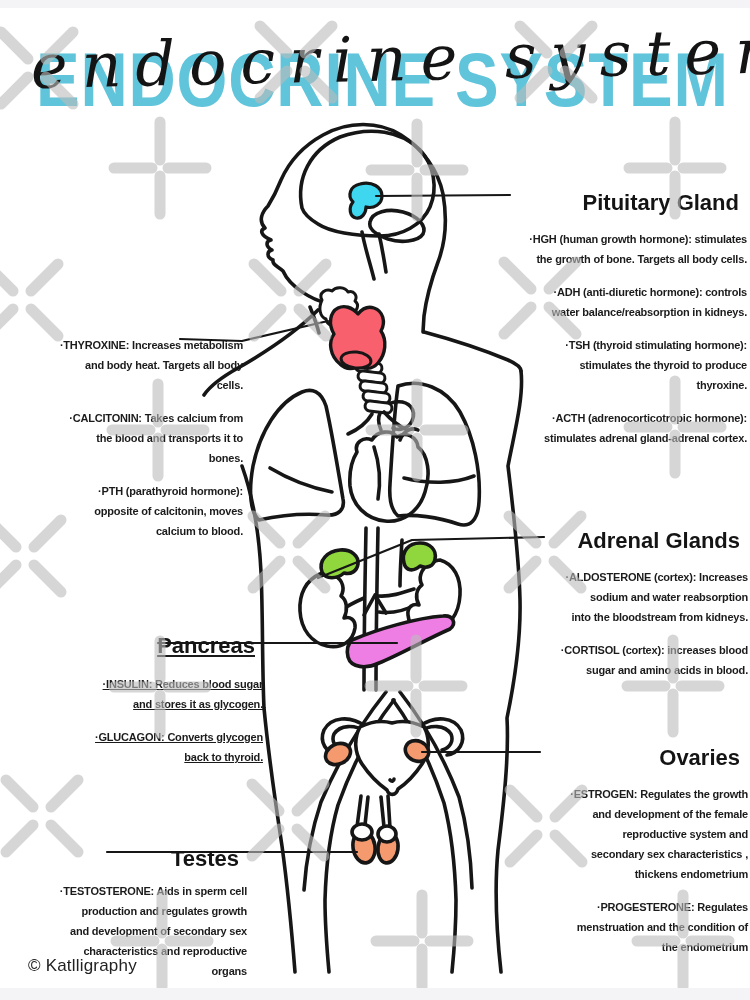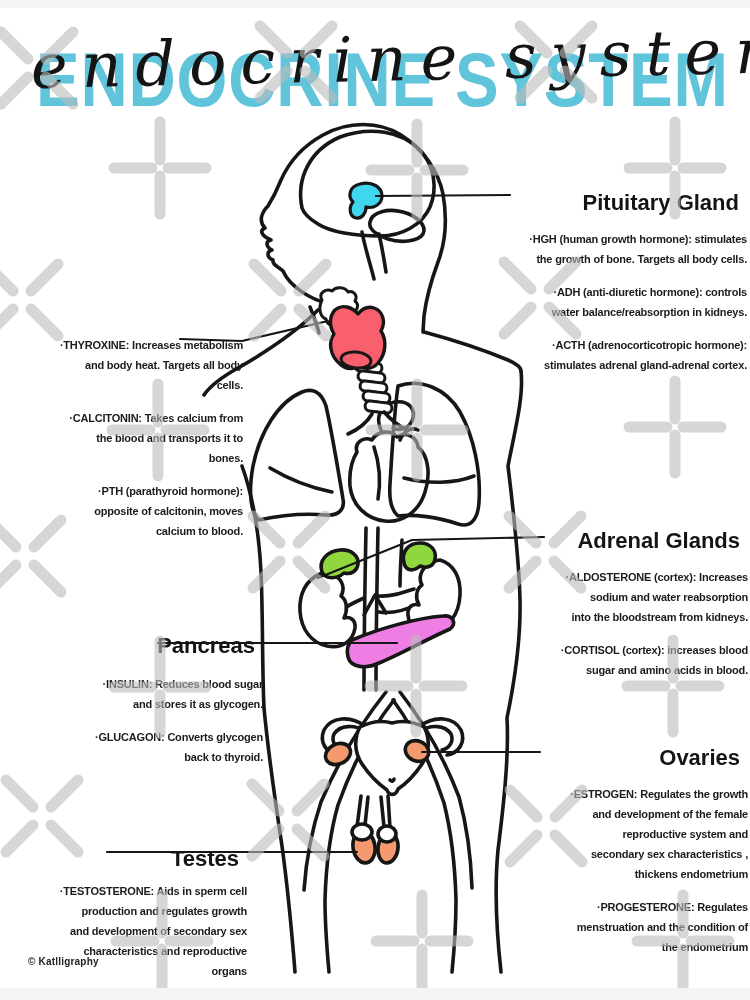--- a/index.html
+++ b/index.html
@@ -16,25 +16,25 @@
   
   .section{position:absolute;}
   .section h2{margin:8px;font-size:22px;font-weight:bold;letter-spacing:0;line-height:28px;
               font-family:"Liberation Sans",sans-serif;color:#141414;}
   .section p{margin:8px 0 13px 0;font-size:11px;font-weight:bold;line-height:20px;
              letter-spacing:-0.2px;white-space:pre-line;color:#1b1b1b;}
   .section .bullets{margin-top:12px;}
   #sec-pituitary{left:515px;top:181px;width:232px;}
   #sec-thyroid  {left:28px; top:319px;width:215px;}
   #sec-adrenal  {left:548px;top:519px;width:200px;}
-  #sec-pancreas {left:53px; top:624px;width:210px;}
+  #sec-pancreas {left:53px; top:624px;width:210px;text-decoration:underline;}
   #sec-ovaries  {left:545px;top:736px;width:203px;}
   #sec-testes   {left:29px; top:837px;width:218px;}
   #sec-testes .bullets{margin-top:6px;}
-  .credit{position:absolute;left:28px;top:956px;font-size:10px;font-weight:bold;
+  .credit{position:absolute;left:28px;top:956px;font-size:17px;font-weight:normal;
           letter-spacing:.2px;color:#222;}
   
   #figure-svg,#wm-svg{position:absolute;left:0;top:0;}
   #wm-svg{pointer-events:none;}
   .edge-strip{position:absolute;left:0;width:750px;background:#f4f4f6;}
   #strip-top{top:0;height:8px;}
   #strip-bottom{top:988px;height:12px;}
 </style>
 </head>
 <body>
@@ -140,20 +140,23 @@
     </g>
   </svg>
 
   <div class="section" id="sec-pituitary">
     <h2 style="margin-left:2px;">Pituitary Gland</h2>
     <div class="bullets">
       <p>·HGH (human growth hormone): stimulates
 the growth of bone. Targets all body cells.</p>
       <p>·ADH (anti-diuretic hormone): controls
 water balance/reabsorption in kidneys.</p>
+      <p>·TSH (thyroid stimulating hormone):
+stimulates the thyroid to produce
+thyroxine.</p>
       <p>·ACTH (adrenocorticotropic hormone):
 stimulates adrenal gland-adrenal cortex.</p>
     </div>
   </div>
 
   <div class="section" id="sec-thyroid">
     <div class="bullets" style="margin-top:16px;">
       <p>·THYROXINE: Increases metabolism
 and body heat. Targets all body
 cells.</p>

